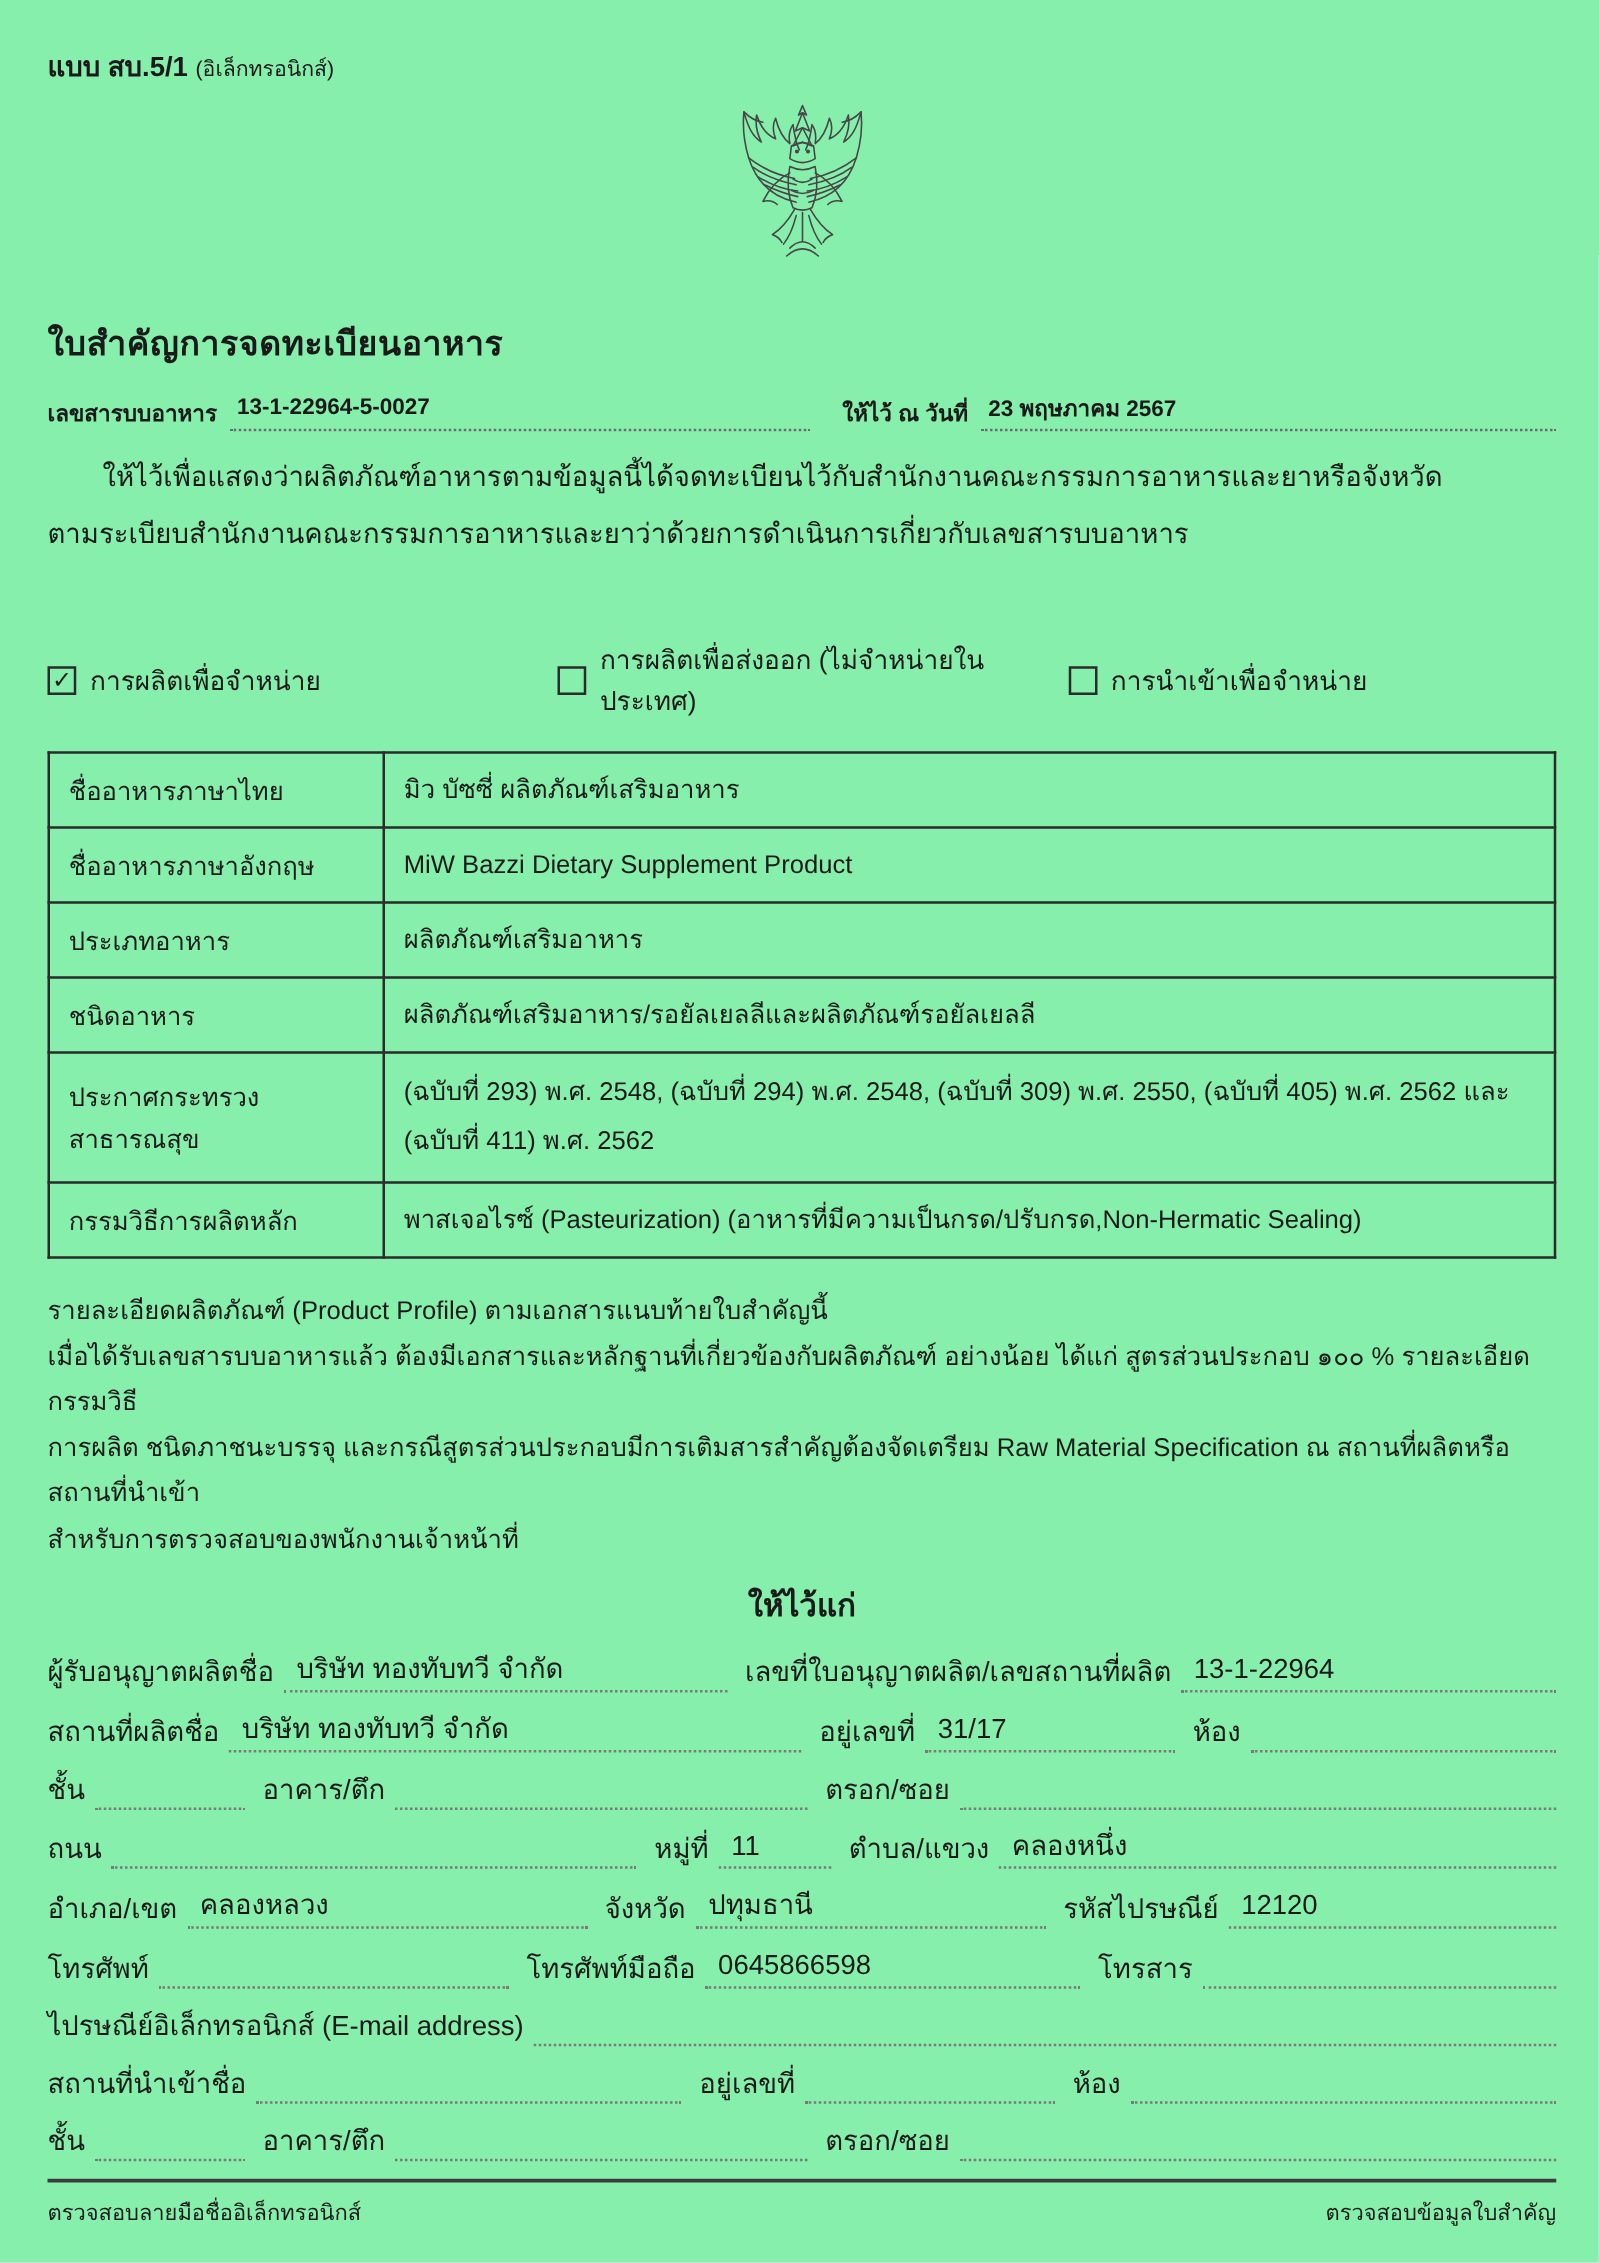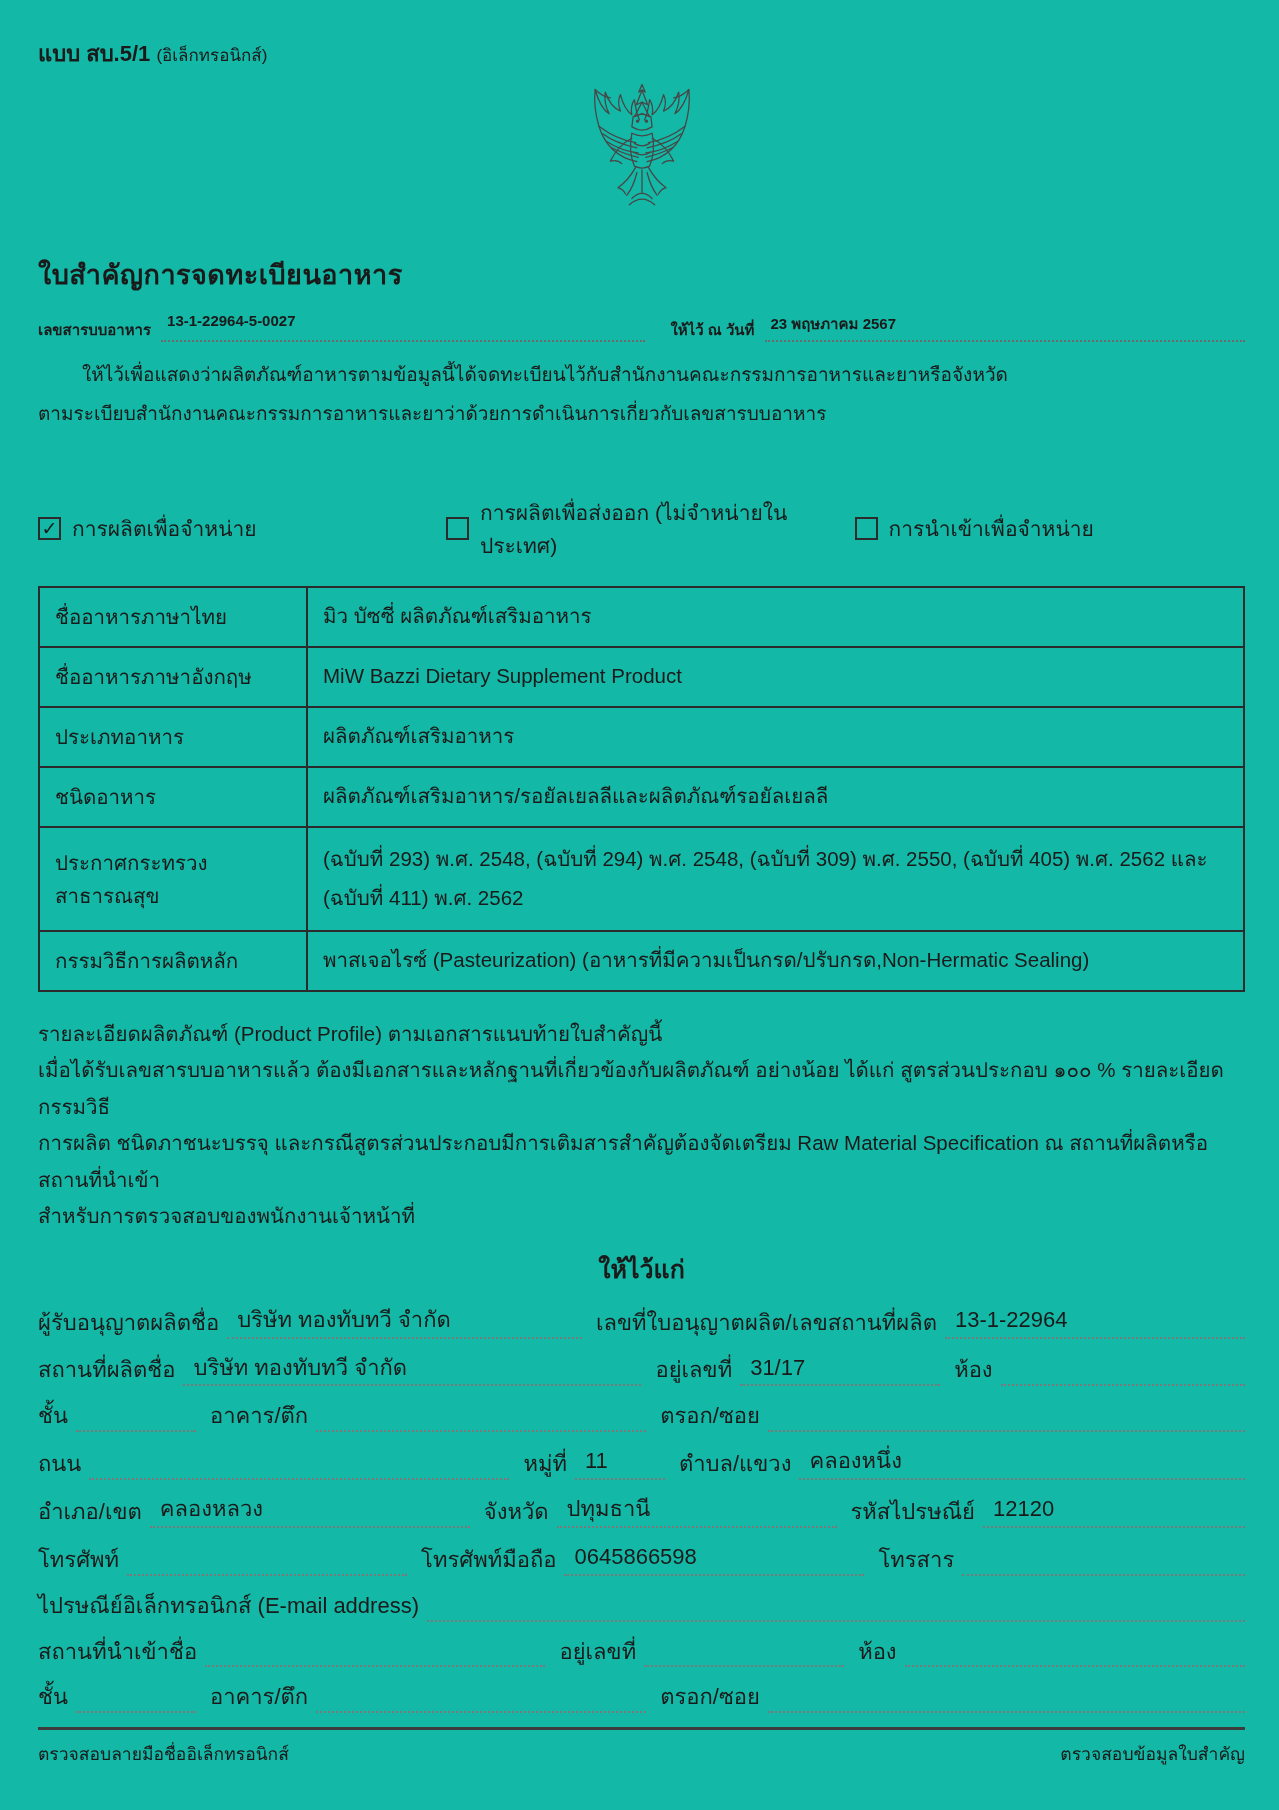--- a/index.html
+++ b/index.html
@@ -1,40 +1,40 @@
 <!DOCTYPE html>
 <html><head>
 <meta charset="utf-8">
 <style>
   * { margin:0; padding:0; box-sizing:border-box; }
   html,body { background:#e8e8e8; }
   .page {
-    width:1279px; height:1810px; margin:0 auto; background:#14b8a6;
+    width:1279px; height:1810px; margin:0 auto; background:#86efac;
     font-family:"Liberation Sans","DejaVu Sans",sans-serif; color:#1a1a1a;
     position:relative; overflow:hidden;
   }
   .content { padding:36px 34px 0 38px; }
 
   
   .form-code { font-size:22px; font-weight:bold; }
   .form-code .suffix { font-size:17px; font-weight:normal; }
   .emblem-wrap { width:fit-content; margin:6px auto 0; }
   .garuda { width:152px; height:172px; display:block; }
   .doc-title { text-align:left; font-size:27px; font-weight:bold; margin-top:4px; letter-spacing:.5px; }
 
   
-  .serial-row { display:flex; align-items:flex-end; margin-top:16px; font-size:15px; font-weight:bold; }
+  .serial-row { display:flex; align-items:flex-end; margin-top:16px; font-size:18px; font-weight:bold; }
   .serial-row .lbl { white-space:nowrap; padding-right:10px; }
   .dotted { border-bottom:2px dotted #6b6b6b; padding:0 6px 2px 6px; min-height:30px; }
   .grow { flex:1 1 auto; }
   .serial-val { font-weight:600; }
   .issued-lbl { margin-left:26px; }
 
   
-  .intro { margin-top:14px; font-size:19px; line-height:2.05; }
+  .intro { margin-top:14px; font-size:22px; line-height:2.05; }
   .intro .l1 { text-indent:44px; }
 
   
   .checks { display:flex; margin-top:62px; font-size:21px; }
   .check-item { display:flex; align-items:center; }
   .check-item.c1 { width:418px; }
   .check-item.c2 { width:400px; }
   .box { width:23px; height:23px; border:2px solid #2b2b2b; display:inline-flex; align-items:center;
          justify-content:center; margin-right:11px; font-size:19px; font-weight:bold; flex:0 0 auto; }
 

